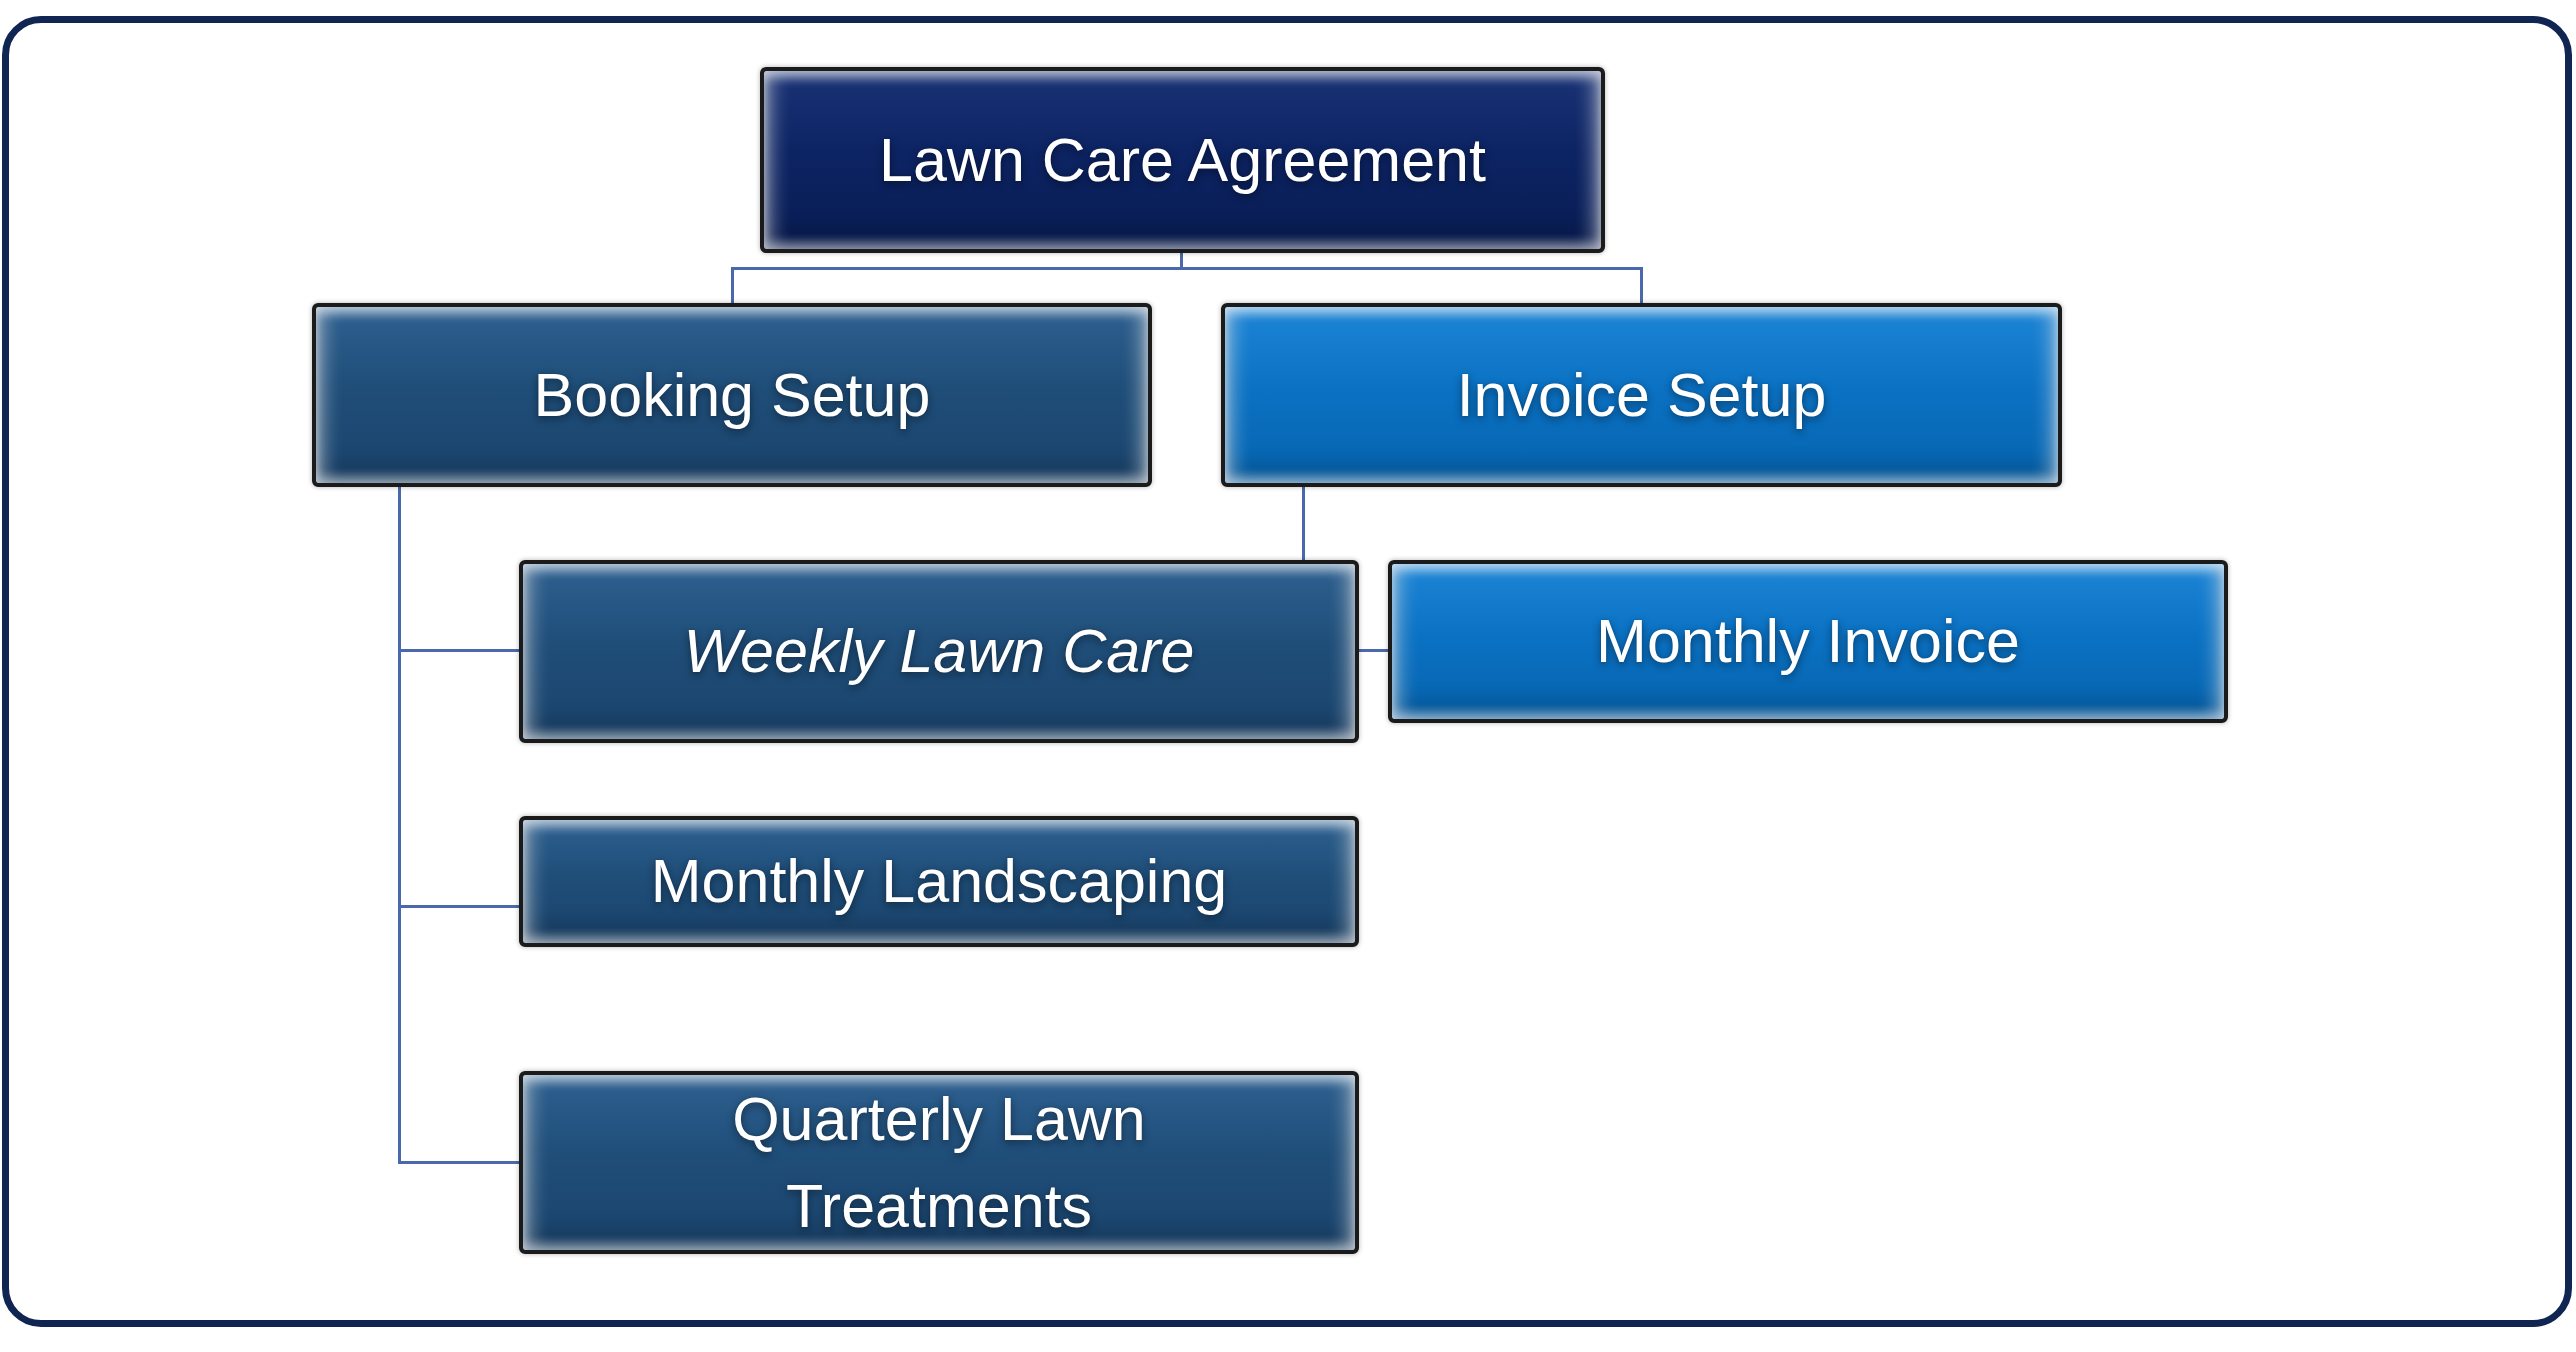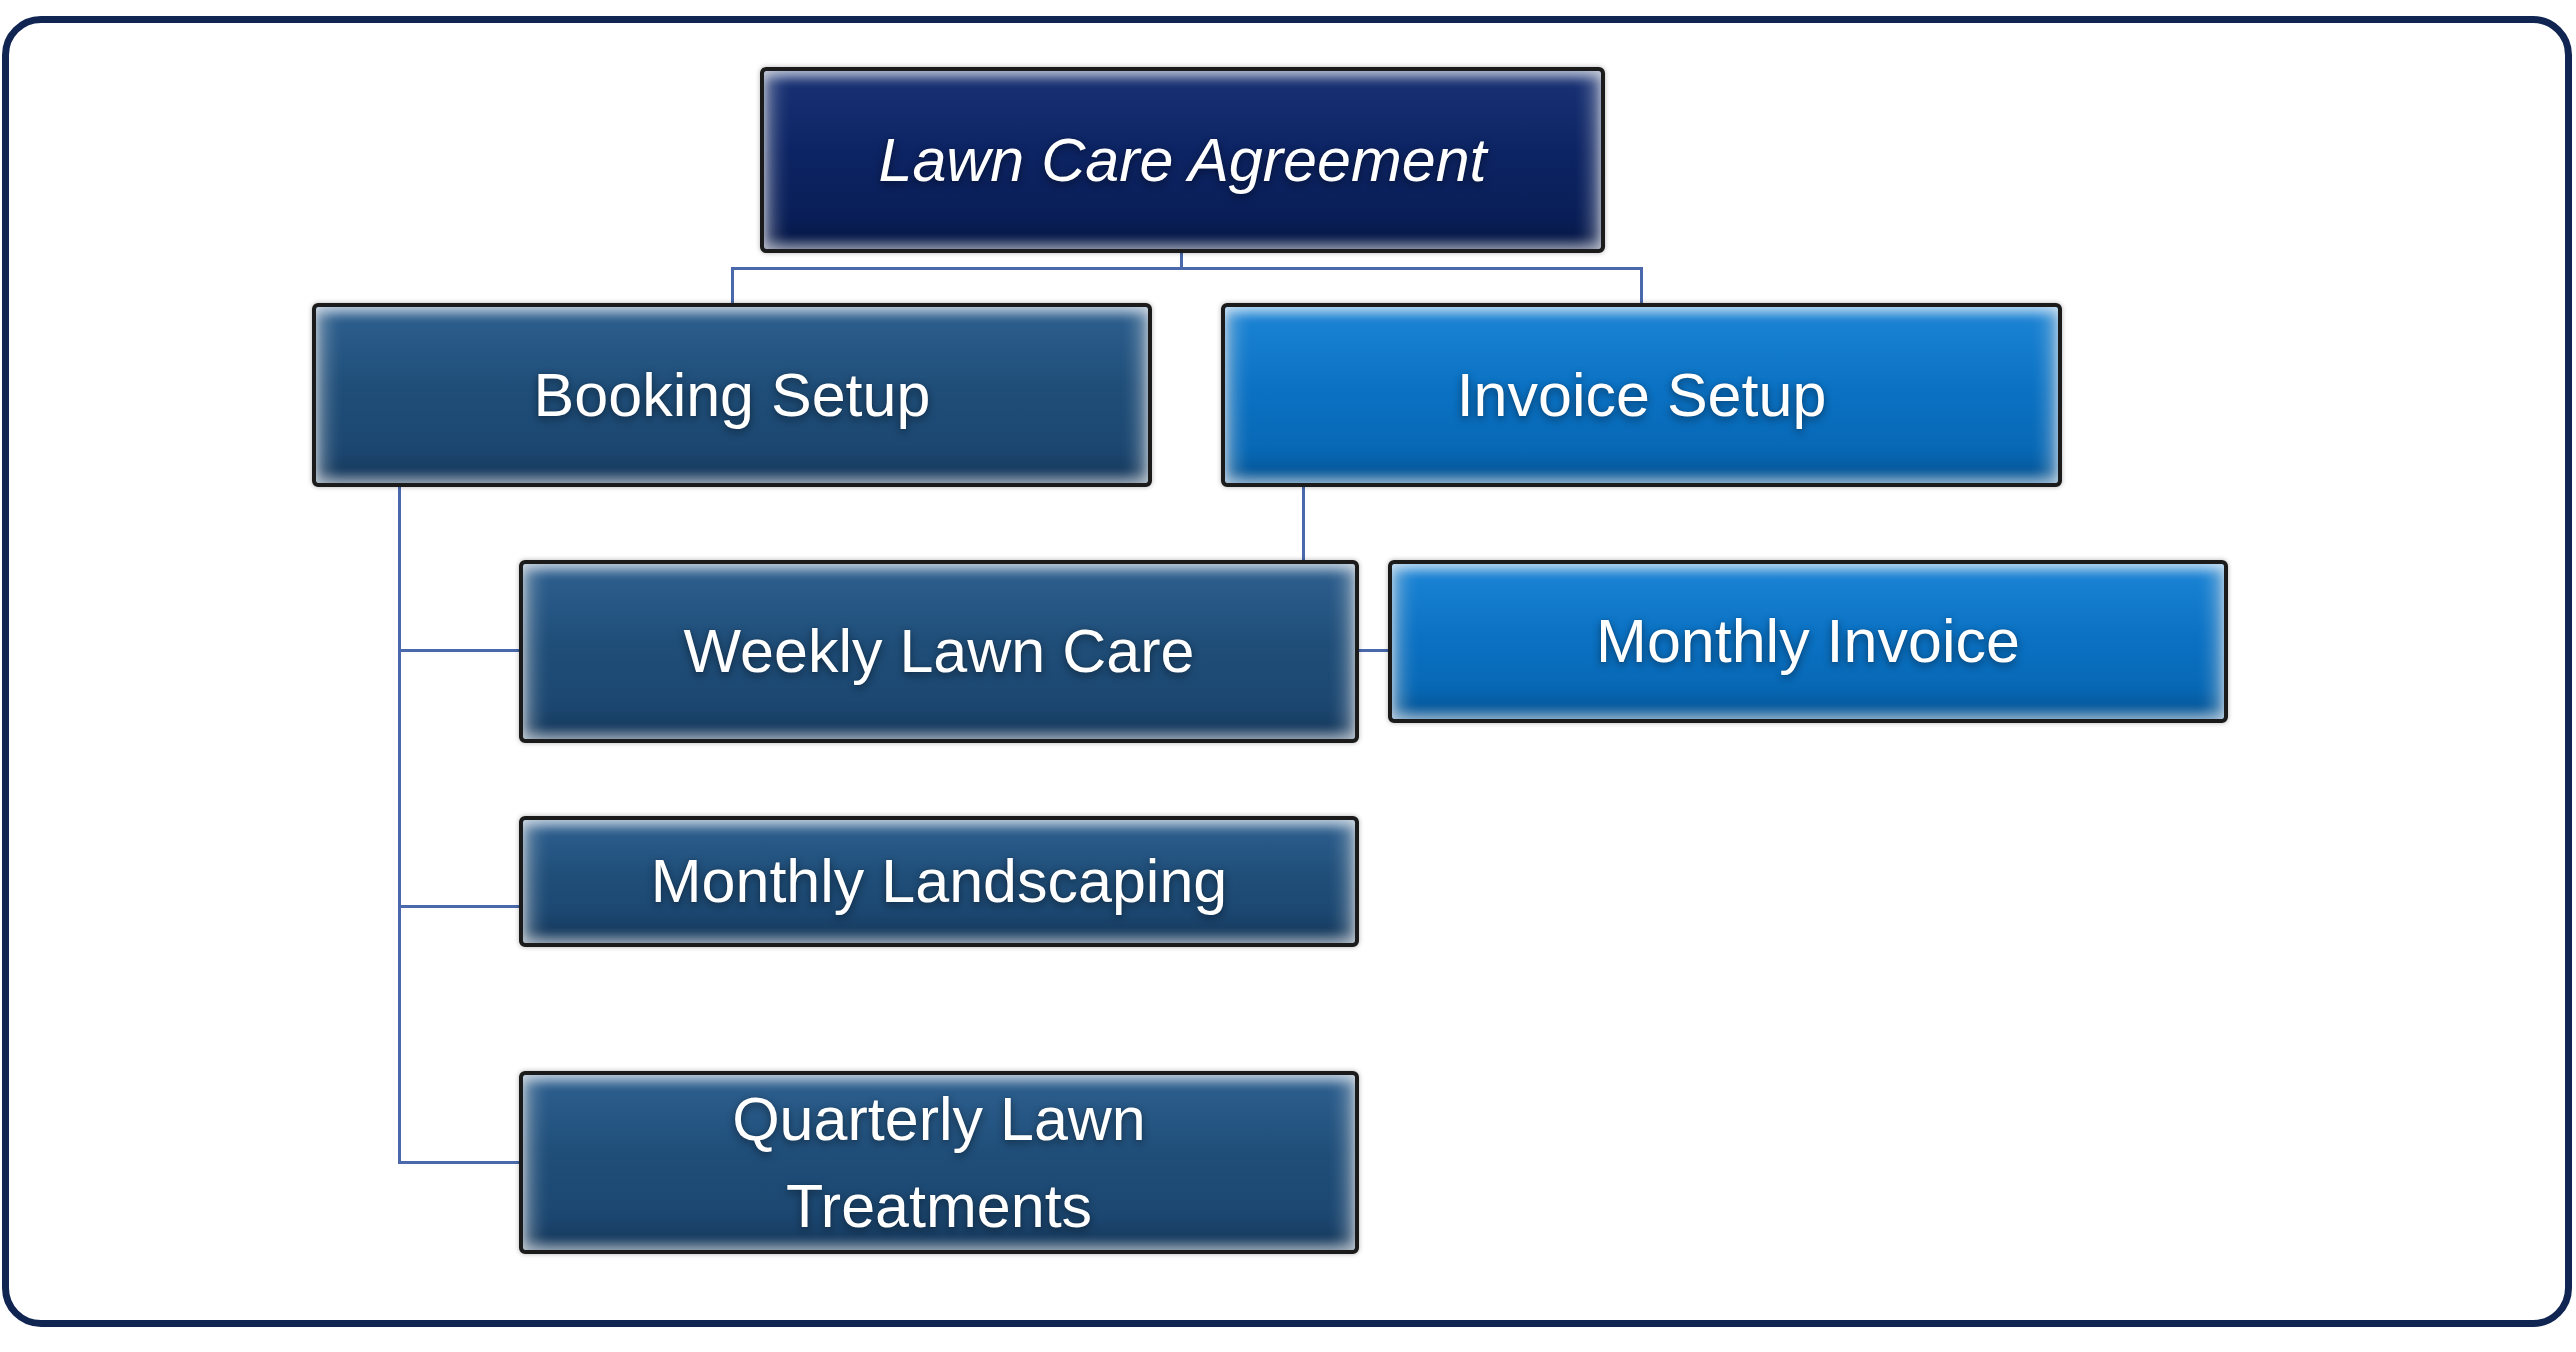--- a/index.html
+++ b/index.html
@@ -54,34 +54,33 @@
     box-shadow:
       0 0 4.8px rgba(0,0,0,0.30),
       inset 0 6px 11px rgba(255,255,255,0.50),
       inset 0 -7.2px 9.6px rgba(255,255,255,0.26),
       inset 11px 0 15.7px rgba(255,255,255,0.33),
       inset -11px 0 15.7px rgba(255,255,255,0.33),
       inset 0 -18px 20.5px rgba(0,0,0,0.16);
   }
   .fill-dark {
     background: linear-gradient(180deg, #1A3375 0%, #0D2464 45%, #081C52 100%);
-    font-style: italic;
   }
   .fill-steel {
     background: linear-gradient(180deg, #2E6090 0%, #1F4E79 45%, #1A436C 100%);
   }
   .fill-bright {
     background: linear-gradient(180deg, #1D85D6 0%, #0B72C4 45%, #0663AE 100%);
   }
 
   
   .n-root      { left: 760px; top: 67px;  width: 845px; height: 186px; }
   .n-booking   { left: 312px;  top: 303px;  width: 840px; height: 184px; }
   .n-invoice   { left: 1221px; top: 303px;  width: 841px; height: 184px; }
-  .n-weekly    { left: 519px;  top: 560px;  width: 840px; height: 183px; }
+  .n-weekly    { left: 519px;  top: 560px;  width: 840px; height: 183px; font-style: italic; }
   .n-minvoice  { left: 1388px; top: 560px;  width: 840px; height: 163px; }
   .n-landscape { left: 519px;  top: 816px; width: 840px; height: 131px; }
   .n-quarterly { left: 519px;  top: 1071px; width: 840px; height: 183px; }
 
   
   .c-root-stub        { left: 1180px; top: 252px;  width: 3px;    height: 18px; }
   .c-top-horizontal   { left: 731px; top: 267px;  width: 912px; height: 3px; }
   .c-left-drop        { left: 731px; top: 267px;  width: 3px;    height: 39px; }
   .c-right-drop       { left: 1640px; top: 267px;  width: 3px;    height: 39px; }
   .c-booking-trunk    { left: 398px;  top: 486px;  width: 3px;    height: 678px; }

